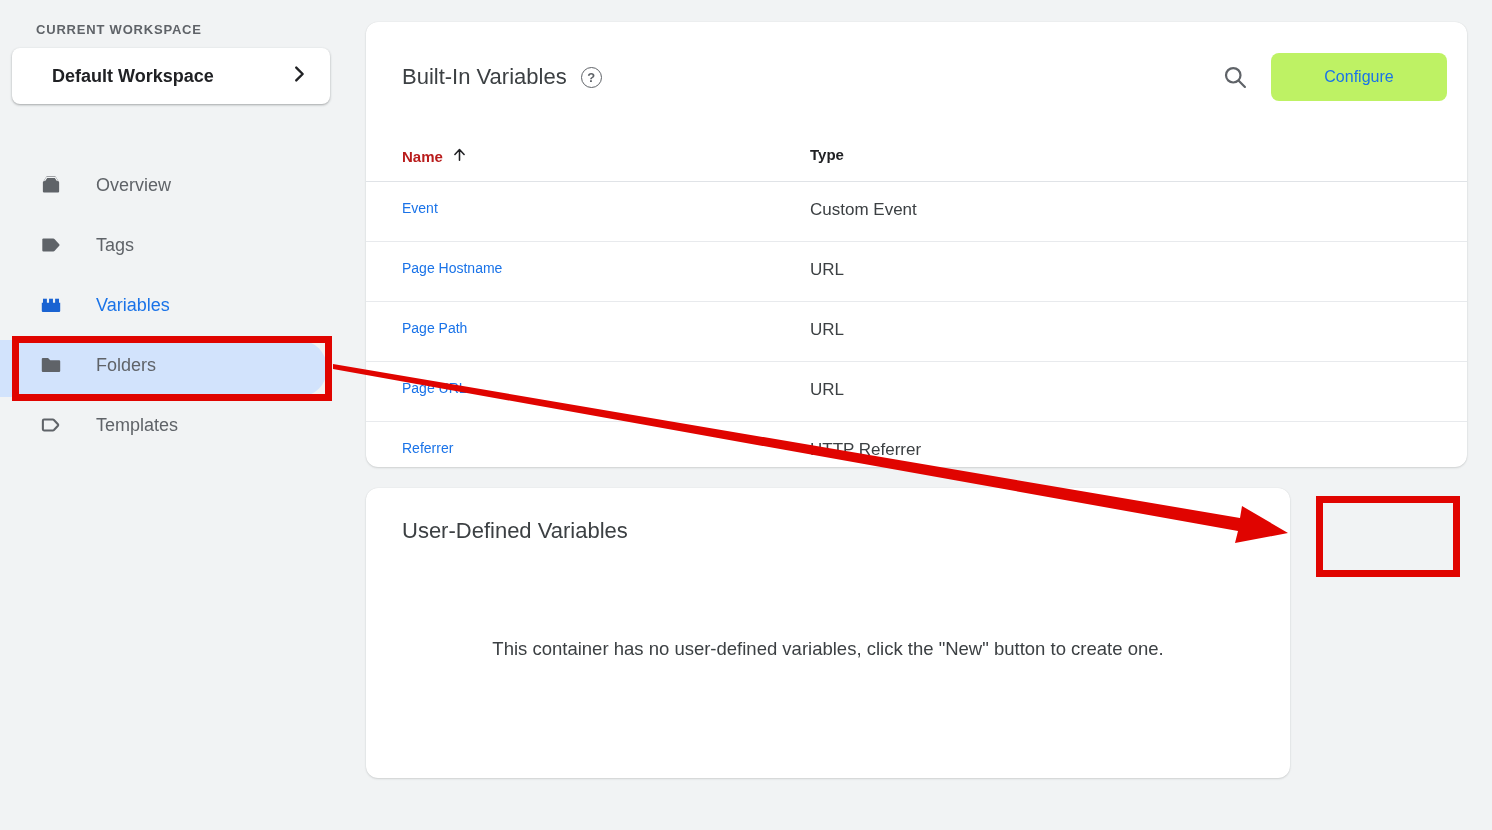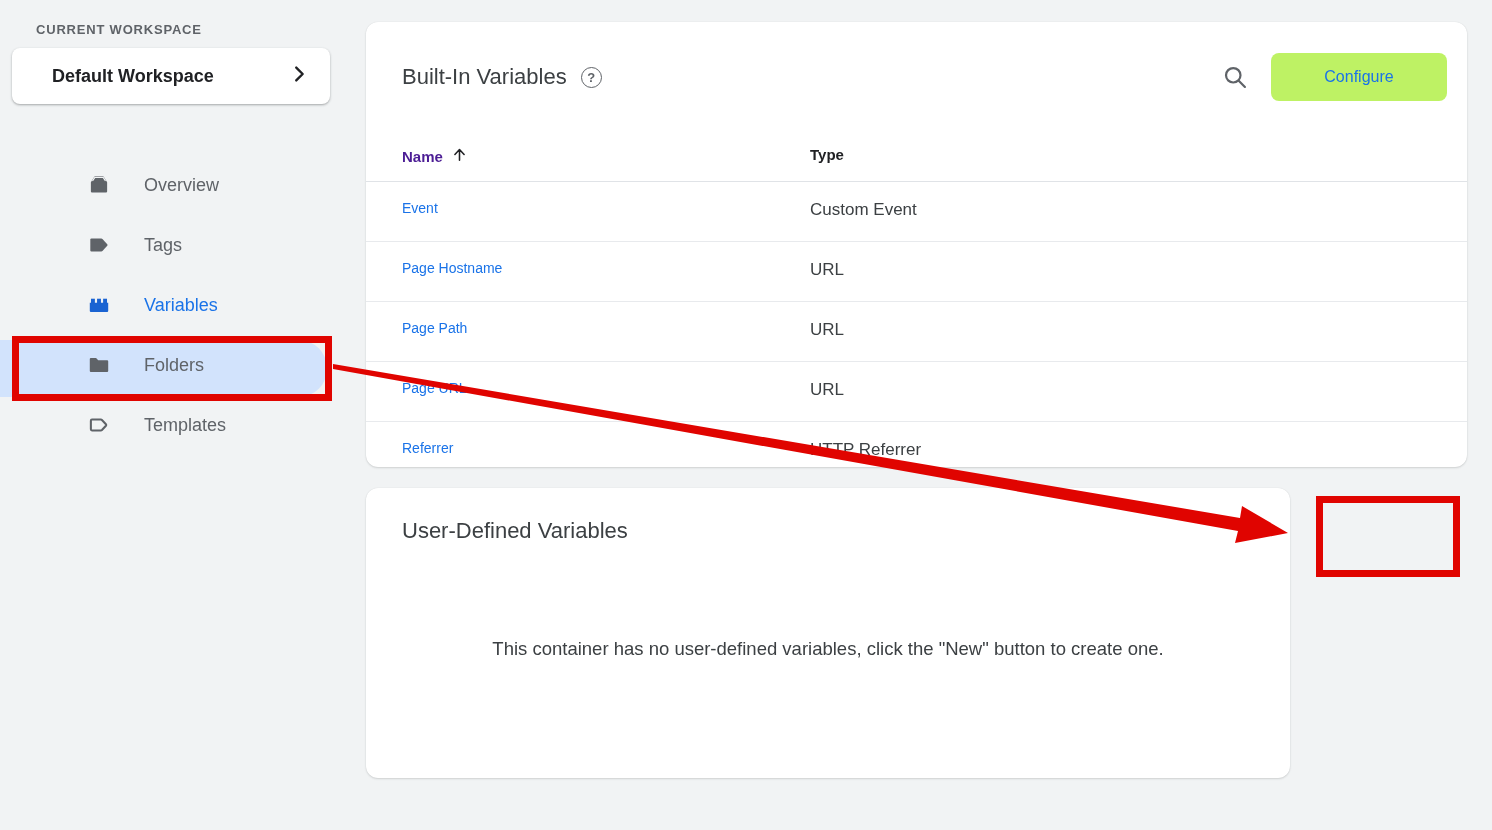--- a/index.html
+++ b/index.html
@@ -21,21 +21,21 @@
   .ws-card {
     left: 12px; top: 48px; width: 318px; height: 56px;
     background: #ffffff; border-radius: 8px;
     box-shadow: 0 1px 2px rgba(60,64,67,.3), 0 1px 3px rgba(60,64,67,.15);
     display: flex; align-items: center; justify-content: space-between;
     padding: 0 20px 0 40px;
     cursor: pointer;
   }
   .ws-name { font-size: 18px; font-weight: bold; color: #202124; }
 
-  .nav { left: 0; top: 155px; width: 340px; padding-left: 48px; }
+  .nav { left: 0; top: 155px; width: 340px; }
   .nav-item {
     position: relative;
     height: 60px; display: flex; align-items: center;
     cursor: pointer;
   }
   .nav-item .nicon { position: absolute; left: 38px; width: 26px; height: 26px; display: flex; align-items: center; justify-content: center; }
   .nav-item .nlabel { position: absolute; left: 96px; font-size: 18px; color: #5f6368; }
   .nav-item.selected .nlabel { color: #1a73e8; }
 
   .selected-pill {
@@ -69,21 +69,21 @@
   .search-btn { width: 28px; height: 28px; margin-right: 22px; cursor: pointer; }
   .chip-btn {
     background: #bef264; color: #1a73e8;
     font-size: 16px; font-family: "Liberation Sans", sans-serif;
     border: none; border-radius: 8px; cursor: pointer;
   }
   .configure-btn { width: 176px; height: 48px; }
 
   
   .thead { position: absolute; left: 0; top: 114px; width: 100%; height: 46px; border-bottom: 1px solid #e0e3e7; }
-  .th-name { position: absolute; left: 36px; top: 10px; font-size: 15px; font-weight: bold; color: #4c1d95; cursor: pointer; display: flex; align-items: center; gap: 8px; }
+  .th-name { position: absolute; left: 36px; top: 10px; font-size: 15px; font-weight: bold; color: #b91c1c; cursor: pointer; display: flex; align-items: center; gap: 8px; }
   .th-type { position: absolute; left: 444px; top: 10px; font-size: 15px; font-weight: bold; color: #202124; }
   .trow { position: absolute; left: 0; width: 100%; height: 60px; border-bottom: 1px solid #e8eaed; }
   .trow:last-of-type { border-bottom: none; }
   .td-name { position: absolute; left: 36px; top: 18px; font-size: 14px; color: #1a73e8; text-decoration: none; cursor: pointer; }
   .td-type { position: absolute; left: 444px; top: 18px; font-size: 17px; color: #3c4043; }
 
   
   .card2-title { position: absolute; left: 36px; top: 30px; }
   .new-btn { position: absolute; left: 961px; top: 20px; width: 122px; height: 56px; }
   .empty-msg {

